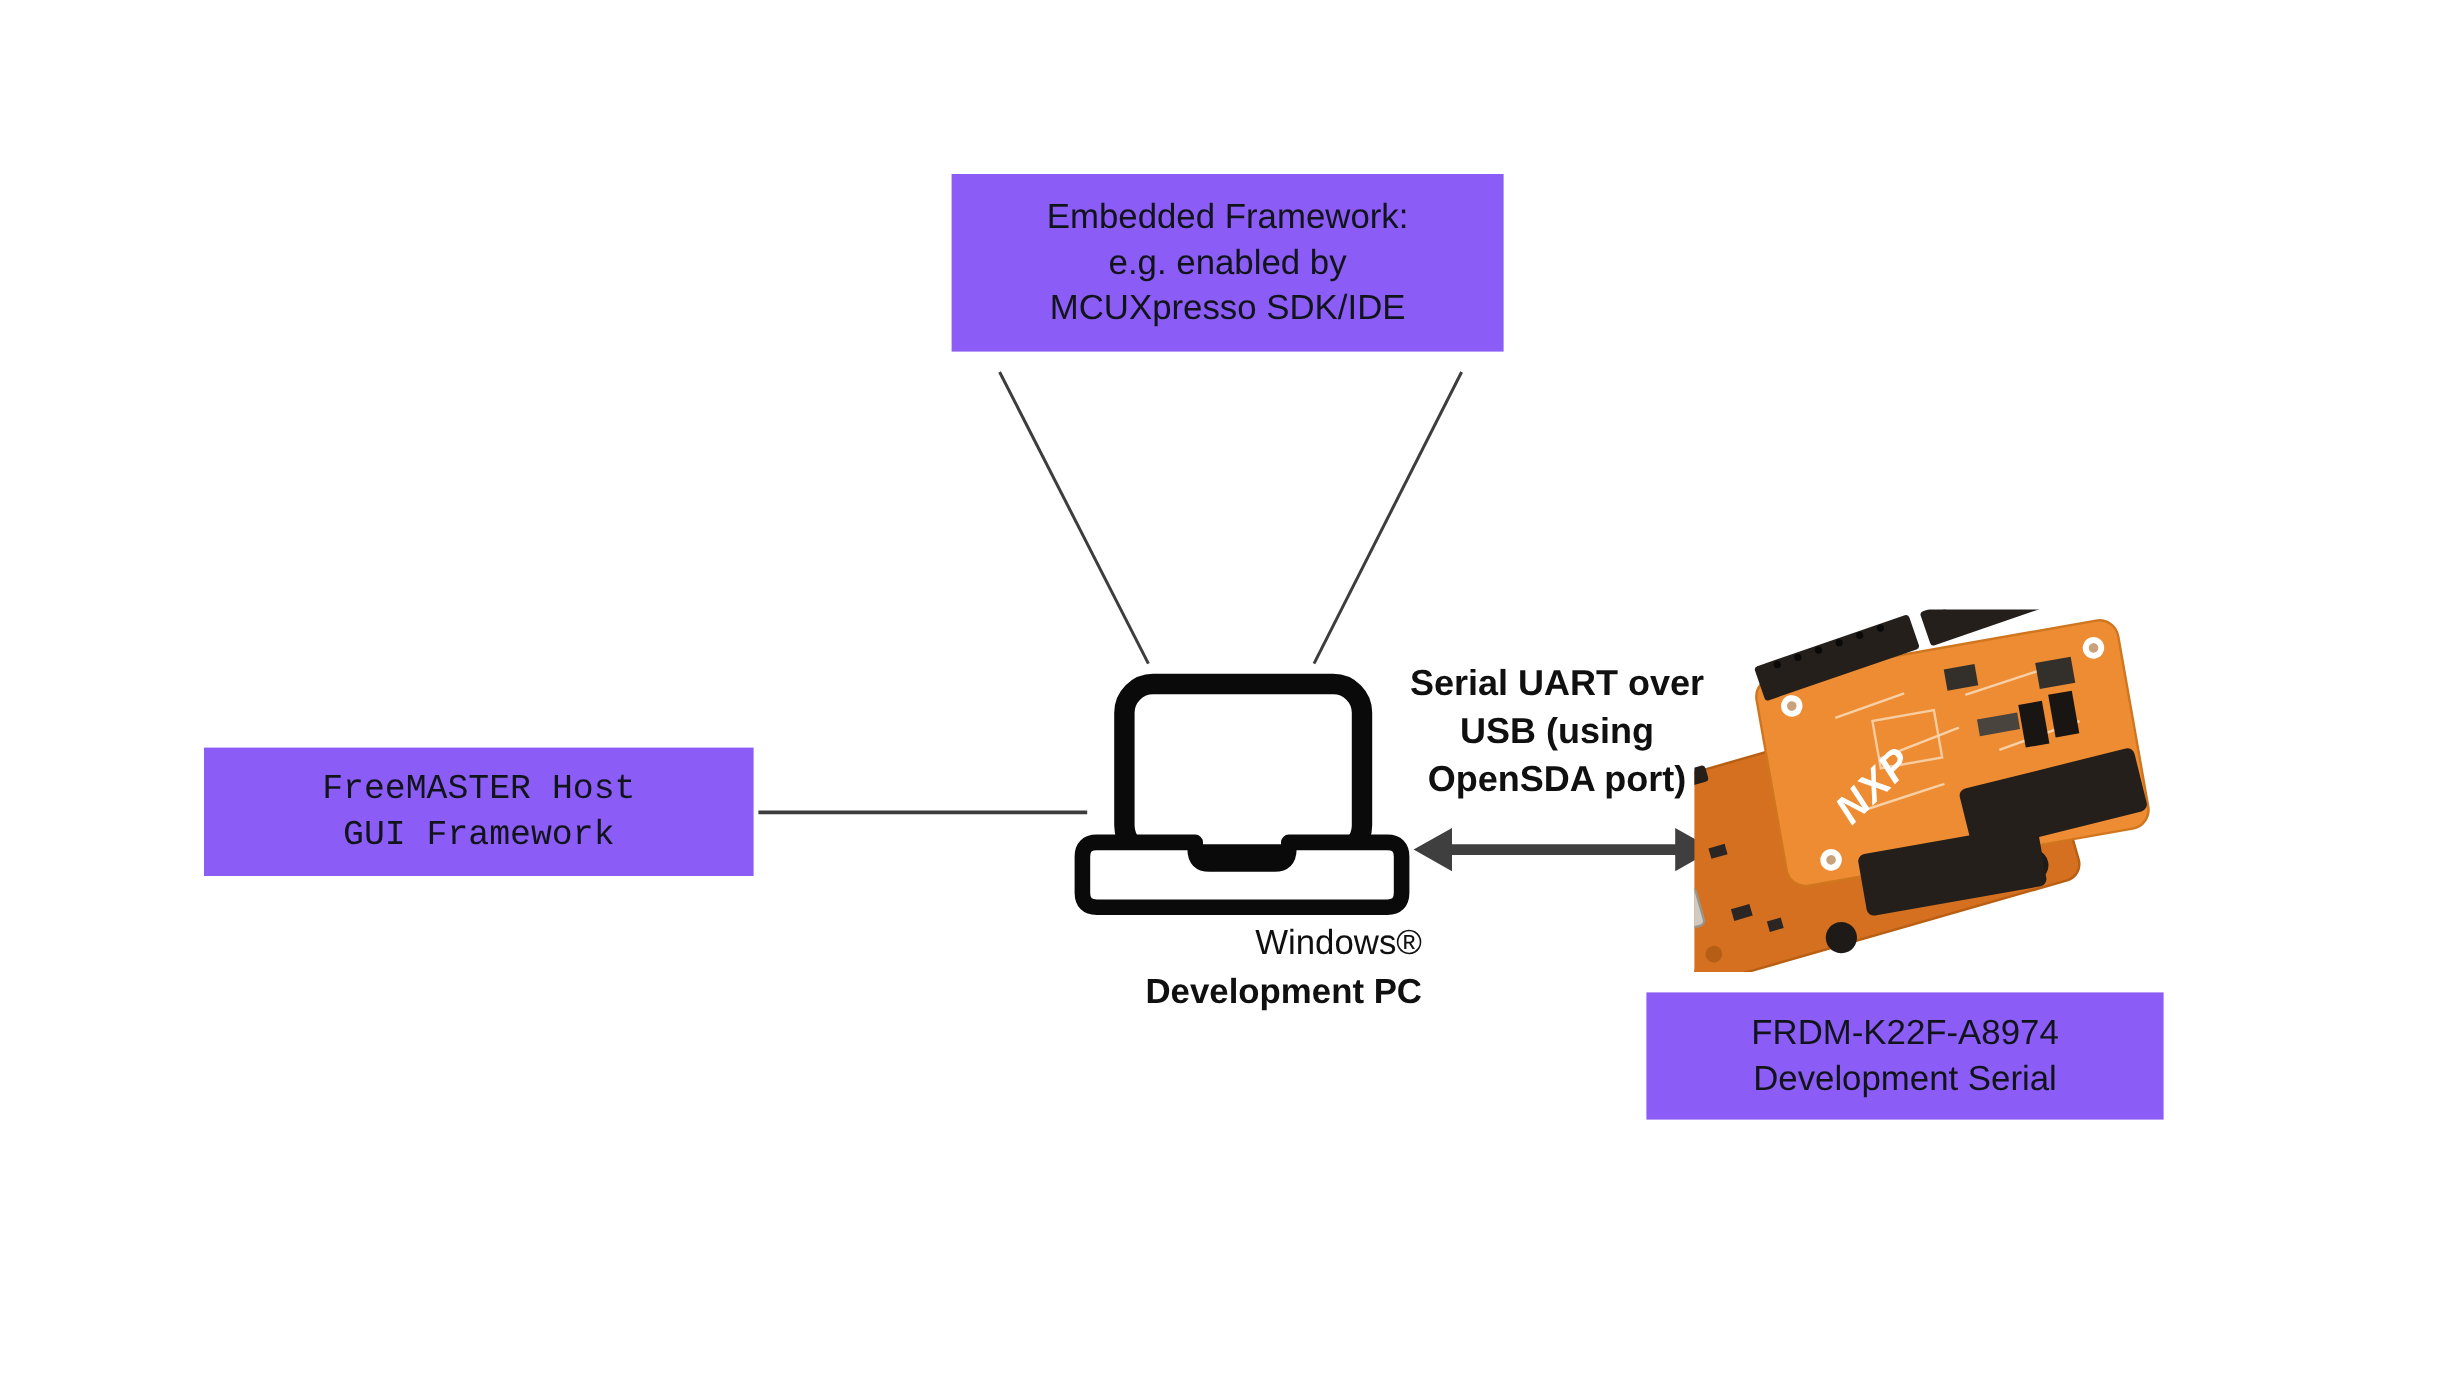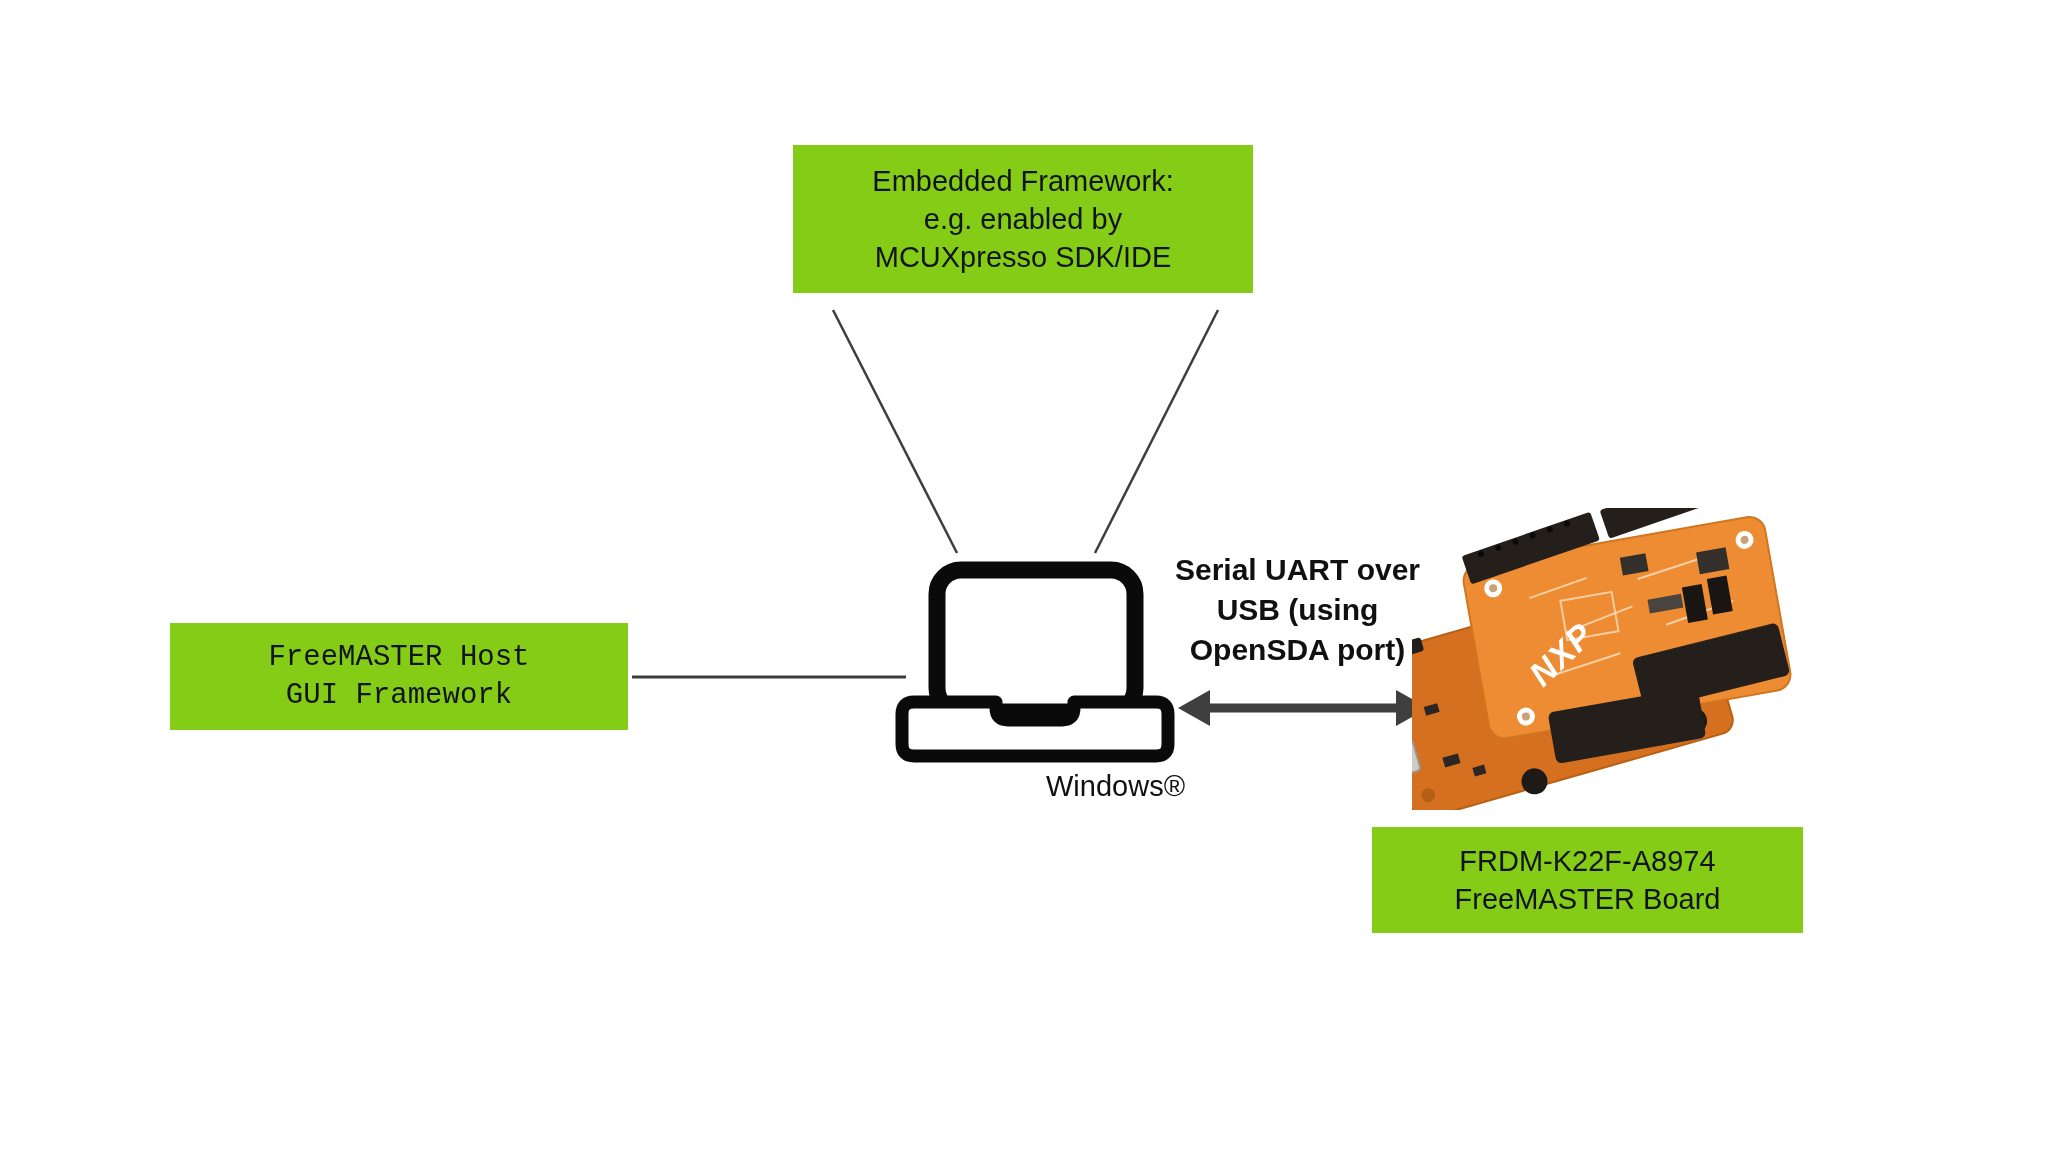--- a/index.html
+++ b/index.html
@@ -6,21 +6,21 @@
   #canvas{
     position:relative;
     width:2048px;height:1152px;
     background:#ffffff;
     font-family:"Liberation Sans", sans-serif;
     overflow:hidden;
   }
   
   .blue-box{
     position:absolute;
-    background:#84cc16;
+    background:#8b5cf6;
     display:flex;align-items:center;justify-content:center;
     text-align:center;
     color:#12141C;
     font-size:29px;
     line-height:38px;
   }
   .blue-box span{white-space:pre-line;}
   #box-embedded{left:793px;top:145px;width:460px;height:148px;}
   #box-freemaster{left:170px;top:623px;width:458px;height:107px;font-family:Liberation Mono, monospace;}
   #box-frdm{left:1372px;top:827px;width:431px;height:106px;}
@@ -77,20 +77,21 @@
   <svg id="laptop" viewBox="0 0 290 212" xmlns="http://www.w3.org/2000/svg">
     <rect x="47" y="14" width="198" height="142" rx="24" fill="#ffffff" stroke="#0A0A0A" stroke-width="17"></rect>
     <path d="M 24 146
              H 106 V 152 Q 106 164 118 164 H 172 Q 184 164 184 152 V 146
              H 266 Q 278 146 278 158 V 188 Q 278 200 266 200
              H 24 Q 12 200 12 188 V 158 Q 12 146 24 146 Z" fill="#ffffff" stroke="#0A0A0A" stroke-width="13" stroke-linejoin="round"></path>
   </svg>
 
   <div id="pc-label">
     <div class="l1">Windows®</div>
+    <div class="l2">Development PC</div>
   </div>
 
   <div id="serial-label">Serial UART over
 USB (using
 OpenSDA port)</div>
 
   <svg id="board" viewBox="0 0 432 302" xmlns="http://www.w3.org/2000/svg">
     <g transform="translate(10,4) rotate(-10 206 150)">
 
       <g transform="translate(-40,80) rotate(-6 180 100)">
@@ -153,16 +154,16 @@
             <circle cx="262" cy="-12" r="3"></circle>
           <circle cx="280" cy="-15" r="3"></circle>
             <circle cx="298" cy="-18" r="3"></circle>
         </g>
       </g>
     </g>
   </svg>
 
   <div class="blue-box" id="box-frdm">
     <span>FRDM-K22F-A8974
-FreeMASTER Board</span>
+Development Serial</span>
   </div>
 
 </div>
 
 </body></html>

